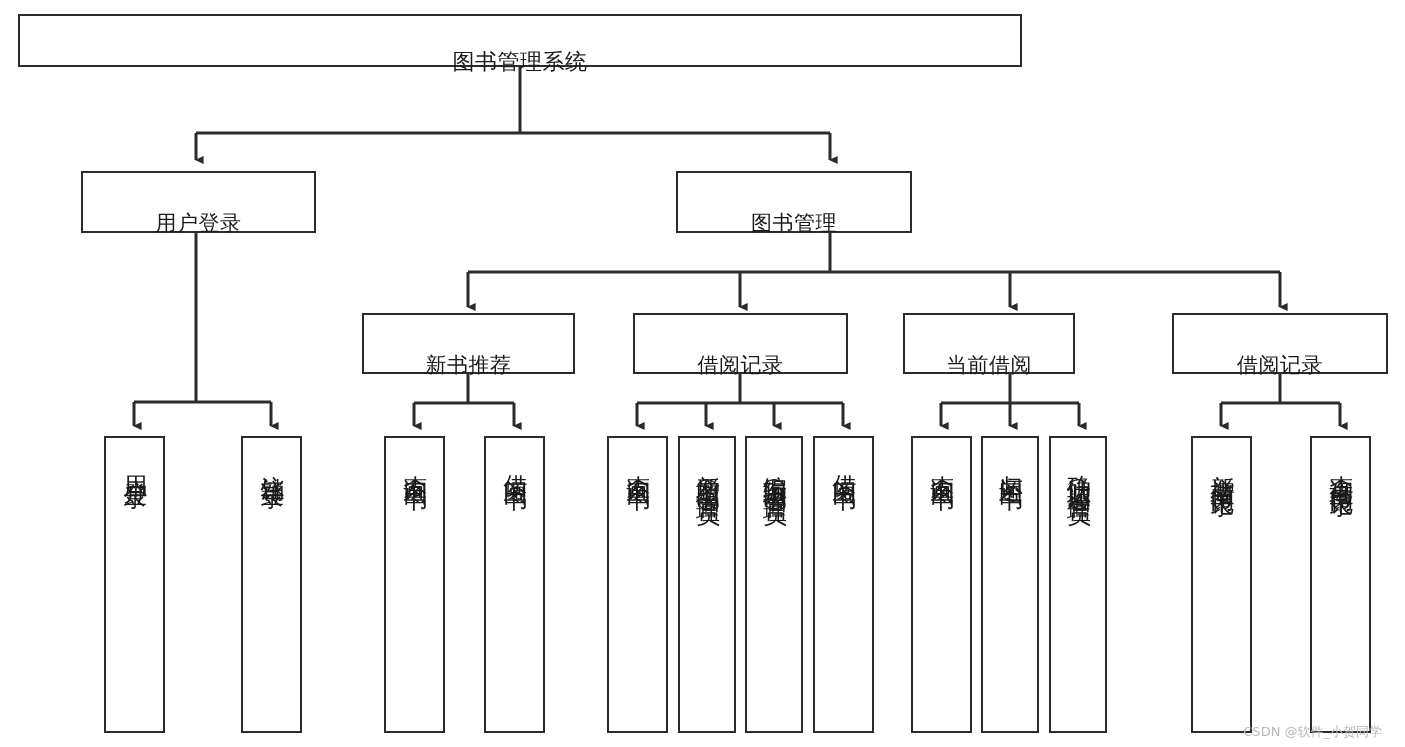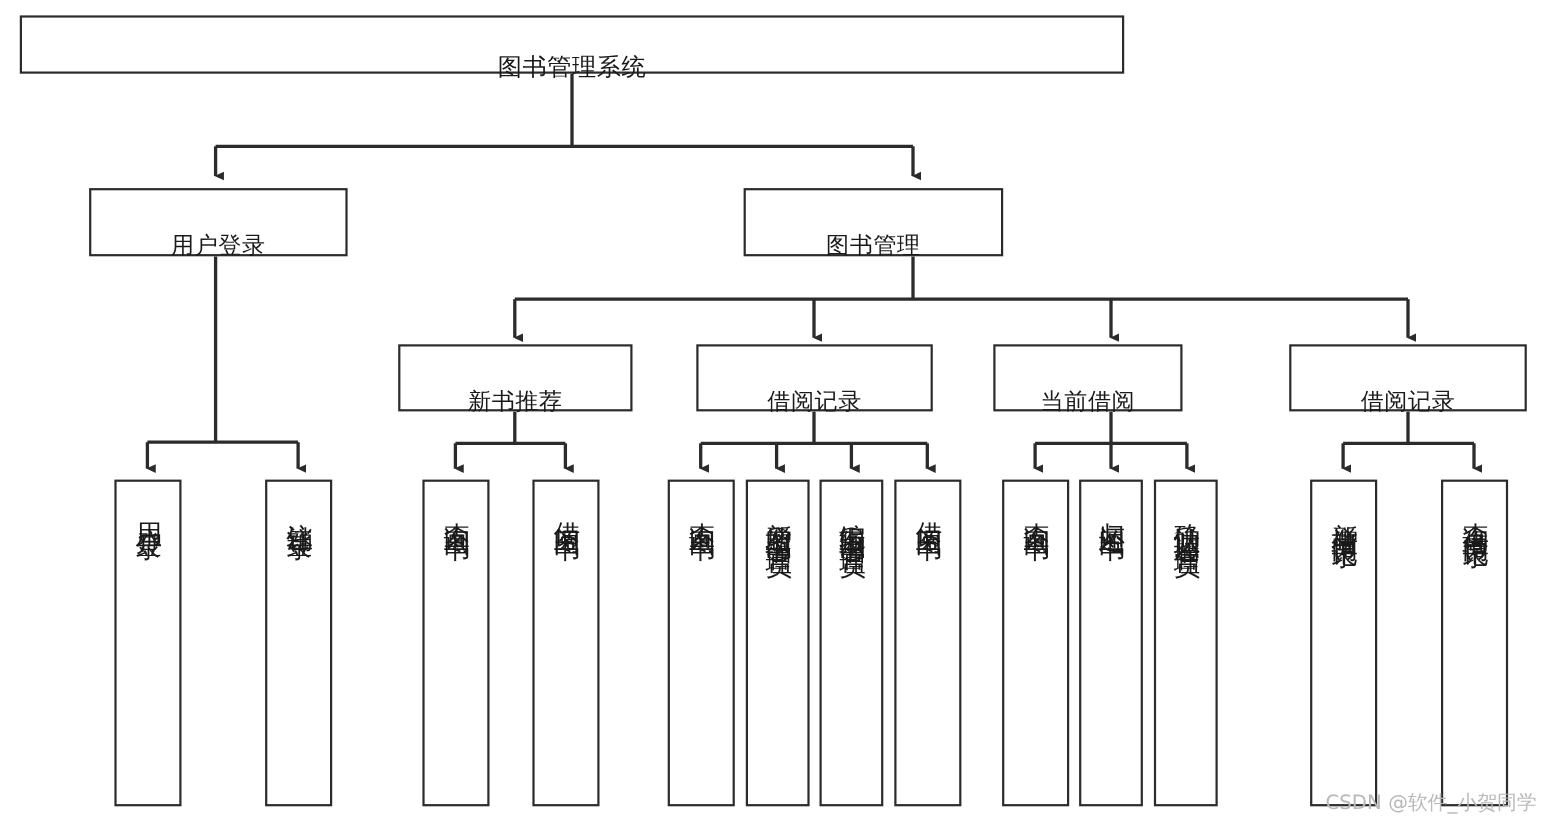--- a/index.html
+++ b/index.html
@@ -60,23 +60,23 @@
   .node.vert .node-label {
     writing-mode: vertical-rl;
     text-orientation: upright;
     font-size: 24px;
     line-height: 1.08;
     letter-spacing: 4px;
     white-space: nowrap;
   }
   #watermark {
     position: absolute;
-    right: 8px;
+    right: 23px;
     bottom: 6px;
-    font-size: 18px;
+    font-size: 13px;
     color: #b9b9b9;
     white-space: nowrap;
     z-index: 5;
     font-family: "DejaVu Sans", "Liberation Sans", sans-serif;
   }
 </style>
 </head>
 <body>
 
 <div id="diagram-root">

